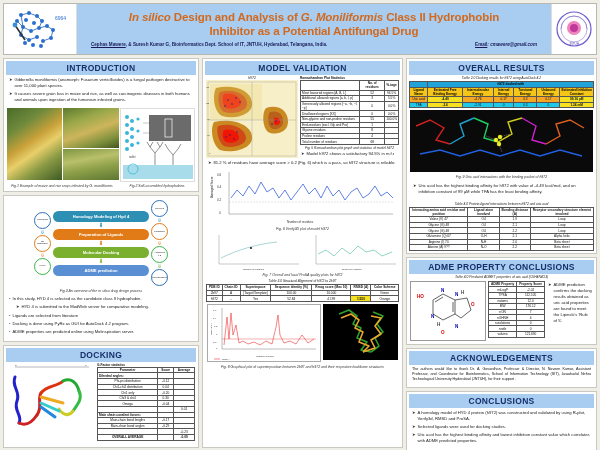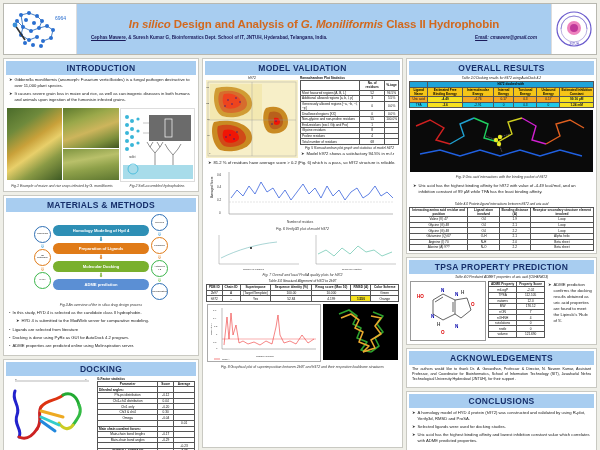--- a/index.html
+++ b/index.html
@@ -166,20 +166,21 @@
         </g>
         <path d="M6 18 L16 33" stroke="#333" stroke-width="1.6"></path>
         <circle cx="6" cy="18" r="2.4" fill="#3a8fd8"></circle>
         <text x="46" y="13" font-size="5" fill="#2a6fd0" font-family="Liberation Sans">6964</text>
       </svg>
     </div>
 
     <div class="title-wrap">
       <div class="ptitle">
         <i>In silico</i><span> Design and Analysis of </span><i>G. Moniliformis</i><span> Class II Hydrophobin</span><br>
+        <span>Inhibitor as a Potential Antifungal Drug</span>
       </div>
       <div class="authors">
         <span>
           <u>Cephas Mawere</u><span>, &amp; Suresh Kumar G, Bioinformatics Dept. School of IT, JNTUH, Hyderabad, Telangana, India.</span>
         </span>
         <span class="email">
           <u>Email</u><i>: cmawere@gmail.com</i>
         </span>
       </div>
     </div>
@@ -248,21 +249,20 @@
             </svg>
           </div>
         </div>
         <div style="display:flex;">
           <div class="caption" style="flex:1;">Fig.1 Example of maize and rice crops infected by G. moniliformis</div>
           <div class="caption" style="width:74px;">Fig.2 Self-assembled hydrophobins</div>
         </div>
       </div>
 
       <div class="panel">
-        <div class="sect-head">MATERIALS &amp; METHODS</div>
         <div class="flow">
           <div class="flow-grid">
 
             <div class="side">
               <div class="circ">UNIPROT</div>
               <div class="chev">⤋</div>
               <div class="circ c-or">3D Database</div>
               <div class="chev chev-or">⤋</div>
               <div class="circ c-gr">PyRx</div>
             </div>
@@ -796,21 +796,21 @@
                 <td class="c">Alanine (A) 9??</td>
                 <td class="c">N-O</td>
                 <td class="c">2.2</td>
                 <td class="c">Beta sheet</td>
               </tr>
             </tbody>
         </table>
       </div>
 
       <div class="panel">
-        <div class="sect-head">TPSA PROPERTY PREDICTION</div>
+        <div class="sect-head">ADME PROPERTY CONCLUSIONS</div>
         <div class="tcap">Table 4.0 Predicted ADMET properties of uric acid (C5H4N4O3)</div>
         <div style="display:flex;gap:2px;padding:1px;">
           <div class="mol" style="width:74px;height:58px;">
             <svg width="74" height="58" viewBox="0 0 74 58">
               <rect width="74" height="58" fill="#fff"></rect>
               <g stroke="#222" stroke-width=".7" fill="none">
                 <path d="M22 18 L32 12 L44 18 L44 32 L32 38 L22 32 Z"></path>
                 <path d="M44 18 L56 16 L60 28 L50 36 L44 32"></path>
                 <path d="M24 20 L32 15 M42 20 L42 30"></path>
               </g>

